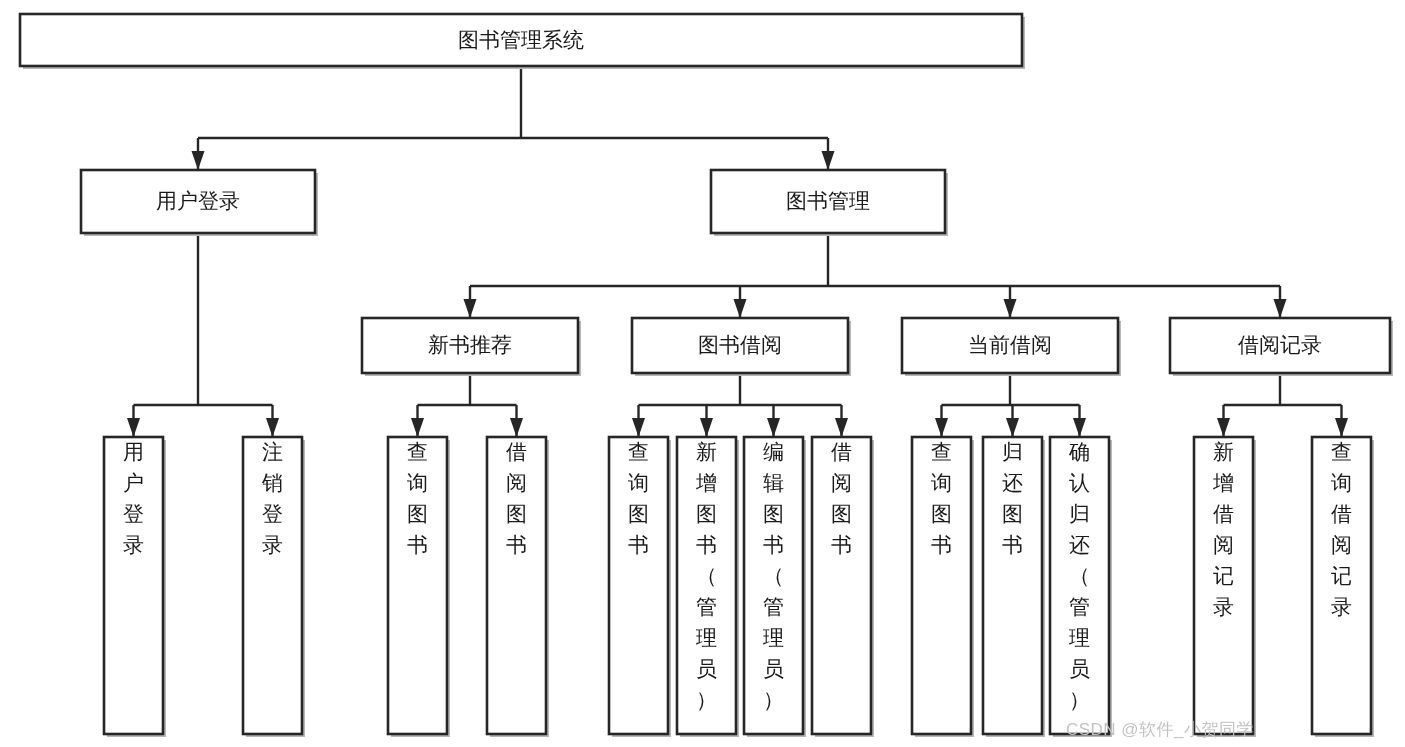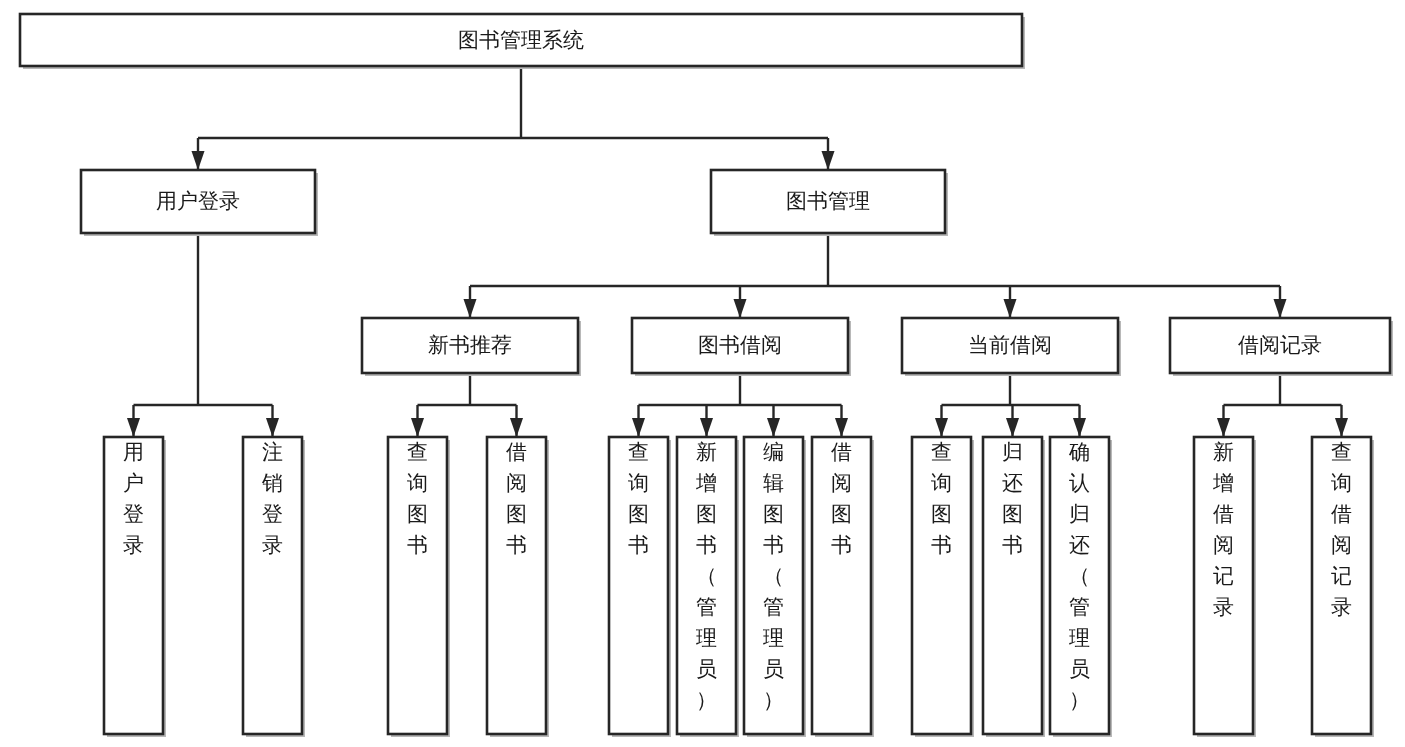--- a/index.html
+++ b/index.html
@@ -238,13 +238,14 @@
           <rect x="1194" y="437" width="59" height="297" class="node-rect"></rect>
           <text x="1223.5" class="node-label-v"><tspan x="1223.5" y="459">新</tspan><tspan x="1223.5" y="490">增</tspan><tspan x="1223.5" y="521">借</tspan><tspan x="1223.5" y="552">阅</tspan><tspan x="1223.5" y="583">记</tspan><tspan x="1223.5" y="614">录</tspan></text>
         </g>
         <g>
           <rect x="1315" y="440" width="59" height="297" class="node-shadow"></rect>
           <rect x="1312" y="437" width="59" height="297" class="node-rect"></rect>
           <text x="1341.5" class="node-label-v"><tspan x="1341.5" y="459">查</tspan><tspan x="1341.5" y="490">询</tspan><tspan x="1341.5" y="521">借</tspan><tspan x="1341.5" y="552">阅</tspan><tspan x="1341.5" y="583">记</tspan><tspan x="1341.5" y="614">录</tspan></text>
         </g>
       </g>
   </svg>
+  <div class="watermark">CSDN @软件_小贺同学</div>
 </div>
 
 </body></html>

